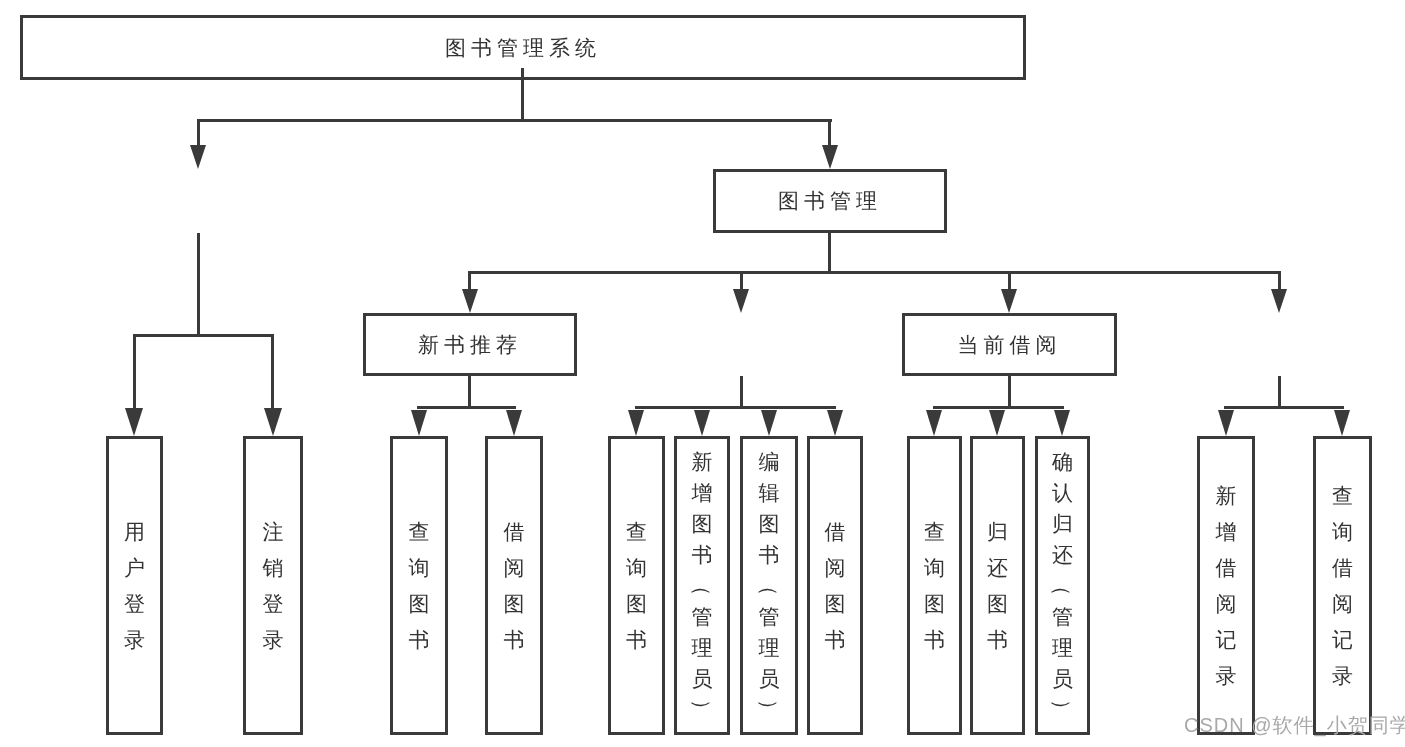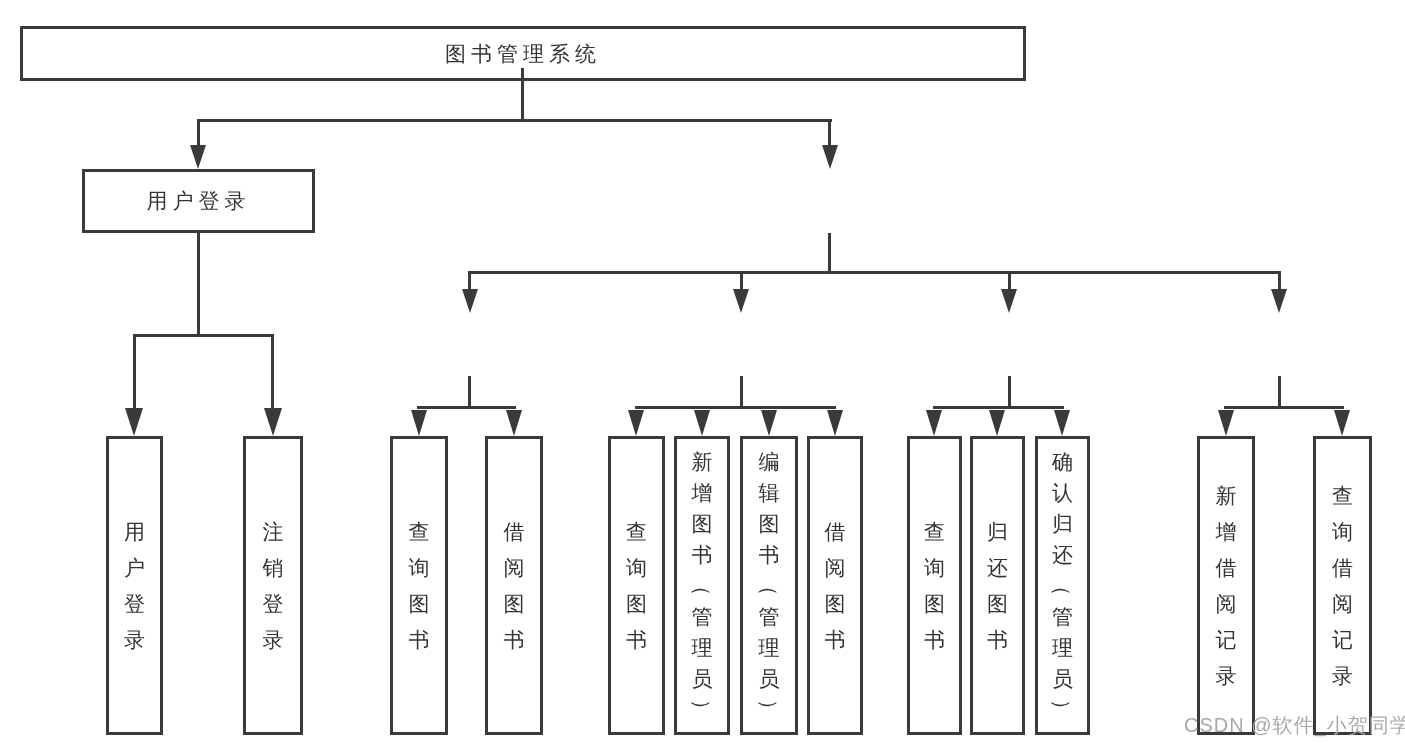--- a/index.html
+++ b/index.html
@@ -59,49 +59,51 @@
     color:var(--wm);
     white-space:nowrap;
     letter-spacing:1px;
   }
 </style>
 </head>
 <body>
 
 <div class="canvas">
 
-  <div class="box hbox" style="left:20px;top:26px;width:1006px;height:55px">图书管理系统</div>
+  <div class="box hbox" style="left:20px;top:15px;width:1006px;height:65px">图书管理系统</div>
 
   <div class="vline" style="left:521px;top:68px;height:53px"></div>
   <div class="hline" style="left:197px;top:119px;width:635px"></div>
   <div class="vline" style="left:197px;top:119px;height:28px"></div>
   <div class="arrow" style="left:190px;top:145px"></div>
   <div class="vline" style="left:828px;top:119px;height:28px"></div>
   <div class="arrow" style="left:822px;top:145px"></div>
 
-  <div class="box hbox" style="left:82px;top:169px;width:233px;height:64px">用户登录</div>
+  <div class="box hbox" style="left:713px;top:169px;width:234px;height:64px">图书管理</div>
 
   <div class="vline" style="left:197px;top:233px;height:103px"></div>
   <div class="hline" style="left:133px;top:334px;width:141px"></div>
   <div class="vline" style="left:133px;top:334px;height:76px"></div>
   <div class="arrow big" style="left:125px;top:408px"></div>
   <div class="vline" style="left:271px;top:334px;height:76px"></div>
   <div class="arrow big" style="left:264px;top:408px"></div>
 
   <div class="vline" style="left:828px;top:233px;height:40px"></div>
   <div class="hline" style="left:468px;top:271px;width:813px"></div>
   <div class="vline" style="left:468px;top:271px;height:20px"></div>
   <div class="arrow" style="left:462px;top:289px"></div>
   <div class="vline" style="left:740px;top:271px;height:20px"></div>
   <div class="arrow" style="left:733px;top:289px"></div>
   <div class="vline" style="left:1008px;top:271px;height:20px"></div>
   <div class="arrow" style="left:1001px;top:289px"></div>
   <div class="vline" style="left:1278px;top:271px;height:20px"></div>
   <div class="arrow" style="left:1271px;top:289px"></div>
 
+  <div class="box hbox" style="left:363px;top:313px;width:214px;height:63px">新书推荐</div>
+  <div class="box hbox" style="left:902px;top:313px;width:215px;height:63px">当前借阅</div>
 
   <div class="vline" style="left:468px;top:376px;height:32px"></div>
   <div class="hline" style="left:417px;top:406px;width:99px"></div>
   <div class="arrow leafy" style="left:411px;top:410px"></div>
   <div class="arrow leafy" style="left:506px;top:410px"></div>
 
   <div class="vline" style="left:740px;top:376px;height:32px"></div>
   <div class="hline" style="left:635px;top:406px;width:201px"></div>
   <div class="arrow leafy" style="left:628px;top:410px"></div>
   <div class="arrow leafy" style="left:694px;top:410px"></div>

